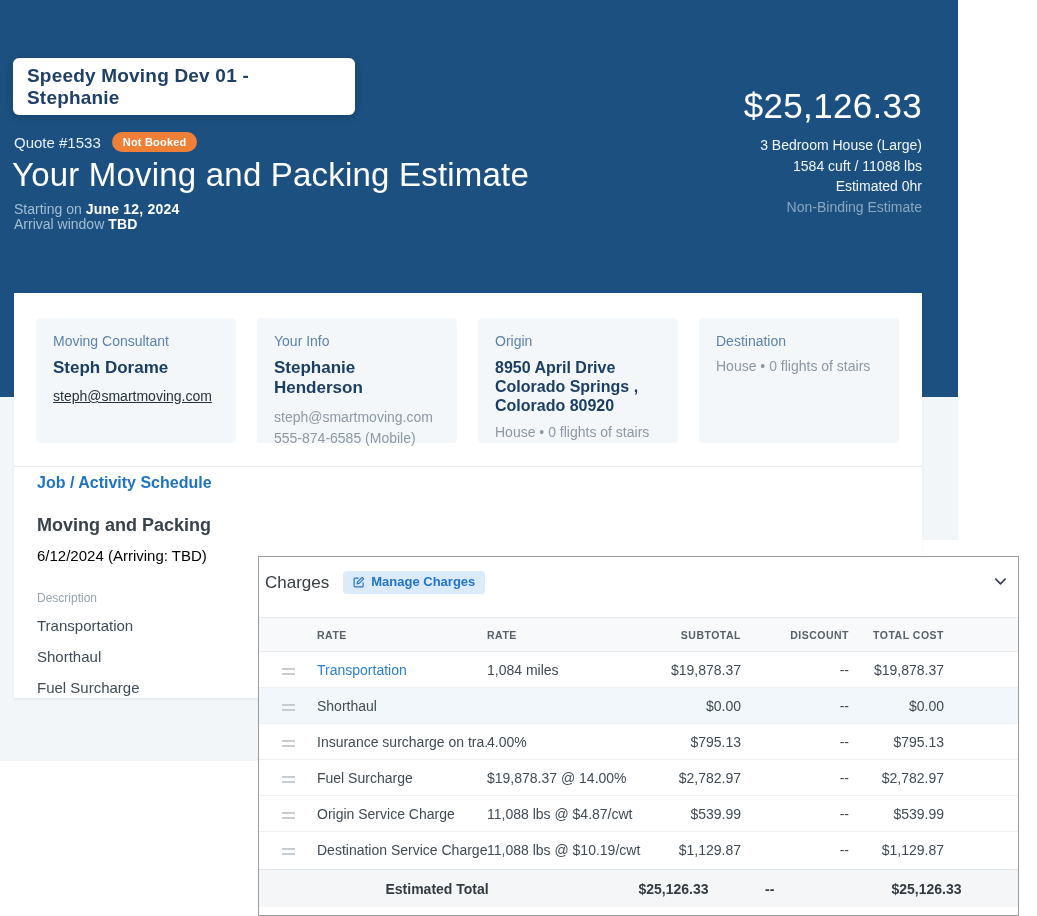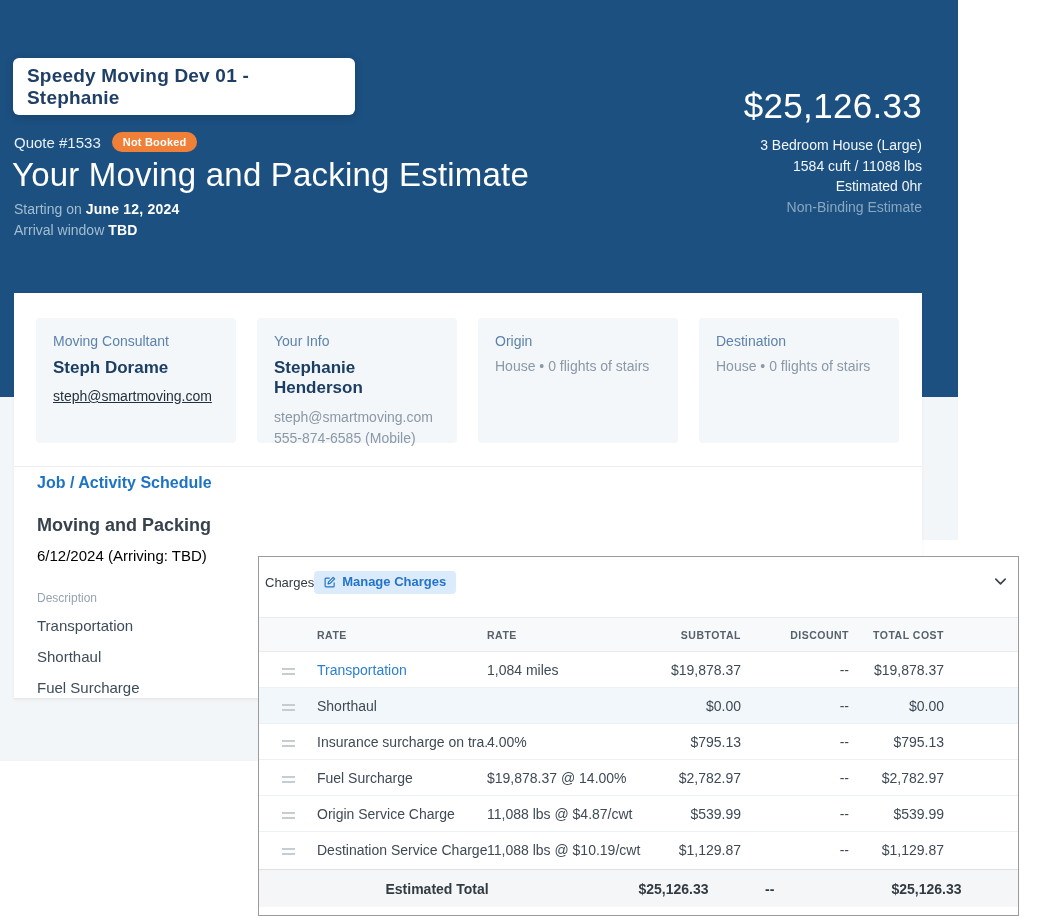--- a/index.html
+++ b/index.html
@@ -26,21 +26,21 @@
   .quote-label { font-size:15px; color:#e8f0f7; }
   .badge {
     background:#f08038; color:#ffffff; font-size:11px; font-weight:700;
     padding:4px 11px 4px; border-radius:11px; letter-spacing:.2px;
   }
 
   .hero-title { position:absolute; left:12px; top:156px; font-size:33px; font-weight:300; color:#ffffff; letter-spacing:.2px; }
 
   .hero-line { position:absolute; left:14px; font-size:14px; color:#a3bdd1; }
   .hero-line.l1 { top:201px; }
-  .hero-line.l2 { top:222px; }
+  .hero-line.l2 { top:216px; }
   .hero-line b { color:#ffffff; font-weight:600; margin-left:4px; letter-spacing:.2px; }
 
   .hero-right { position:absolute; right:115px; top:86px; text-align:right; }
   .hero-price { font-size:35px; font-weight:300; color:#ffffff; margin-bottom:9px; letter-spacing:.3px; }
   .hero-right .fact { font-size:14px; line-height:20.5px; color:#f2f6f9; }
   .hero-right .fact.muted { color:#8aa7bf; }
 
   
   .main-card {
     position:absolute; left:14px; top:293px; width:908px; height:406px;
@@ -63,21 +63,21 @@
   .job-date { font-size:15px; color:#000000; margin-bottom:27px; }
   .desc-label { font-size:12px; color:#97a3ae; margin-bottom:12px; }
   .desc-item { font-size:15px; color:#3e4c59; margin-bottom:14px; }
 
   
   .charges-panel {
     position:absolute; left:258px; top:556px; width:761px; height:360px;
     background:#ffffff; border:1px solid #9b9b9b;
   }
   .charges-header { height:60px; display:flex; align-items:flex-start; padding:14px 8px 0 6px; }
-  .charges-title { font-size:13px; color:#333b42; line-height:23px; margin-right:0;text-align:right; }
+  .charges-title { font-size:17px; color:#333b42; line-height:23px; margin-right:14px;text-align:right; }
   .manage-btn {
     background:#dcebfc; color:#2374c9; font-size:13px; font-weight:700;
     border:none; border-radius:4px; padding:4px 10px 5px; display:flex; align-items:center; gap:6px;
     cursor:pointer; line-height:14px;
   }
   .chevron-btn { margin-left:auto; background:none; border:none; cursor:pointer; padding:2px; margin-top:1px; }
 
   table.charges-table { width:100%; border-collapse:collapse; table-layout:fixed; }
   .charges-table col.c-handle { width:58px; }
   .charges-table col.c-name   { width:170px; }
@@ -152,20 +152,23 @@
 
     <div class="info-box">
       <div class="info-label">Your Info</div>
       <div class="info-name">Stephanie Henderson</div>
       <div class="info-line">steph@smartmoving.com</div>
       <div class="info-line">555-874-6585 (Mobile)</div>
     </div>
 
     <div class="info-box">
       <div class="info-label">Origin</div>
+      <div class="info-address">8950 April Drive
+Colorado Springs ,
+Colorado 80920</div>
       <div class="info-meta">House • 0 flights of stairs</div>
     </div>
 
     <div class="info-box">
       <div class="info-label">Destination</div>
       <div class="info-meta">House • 0 flights of stairs</div>
     </div>
   </div>
 
   <div class="card-divider"></div>

